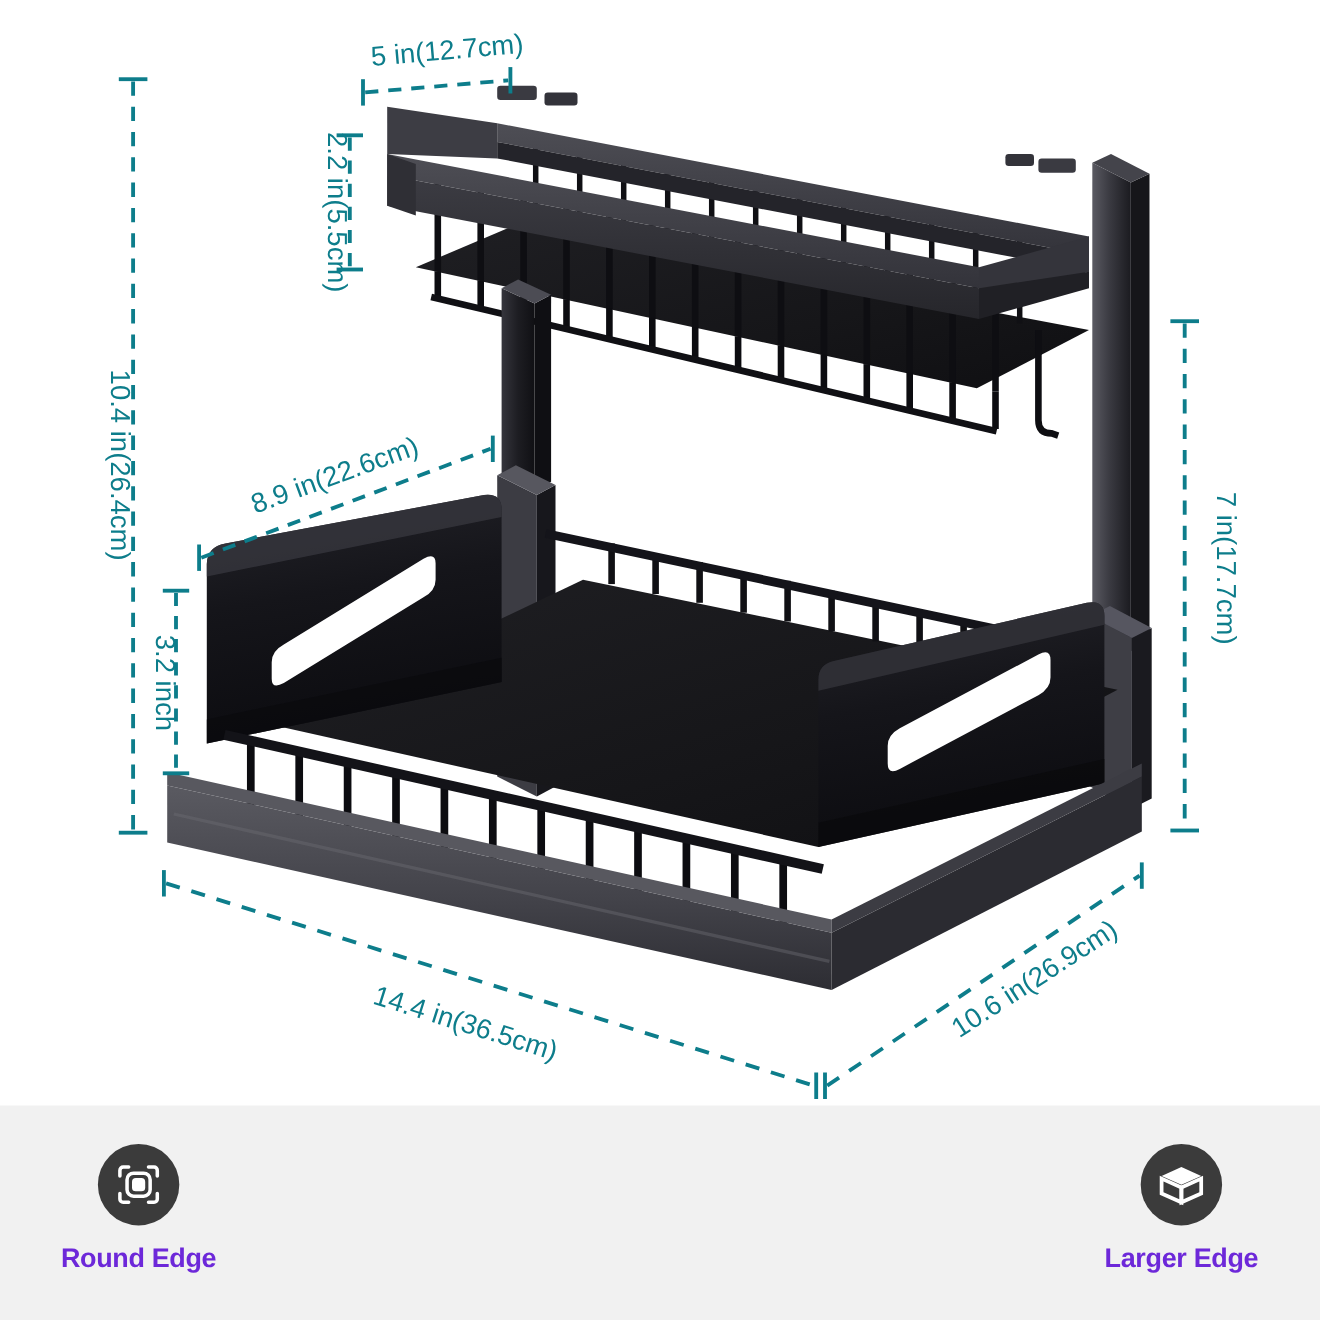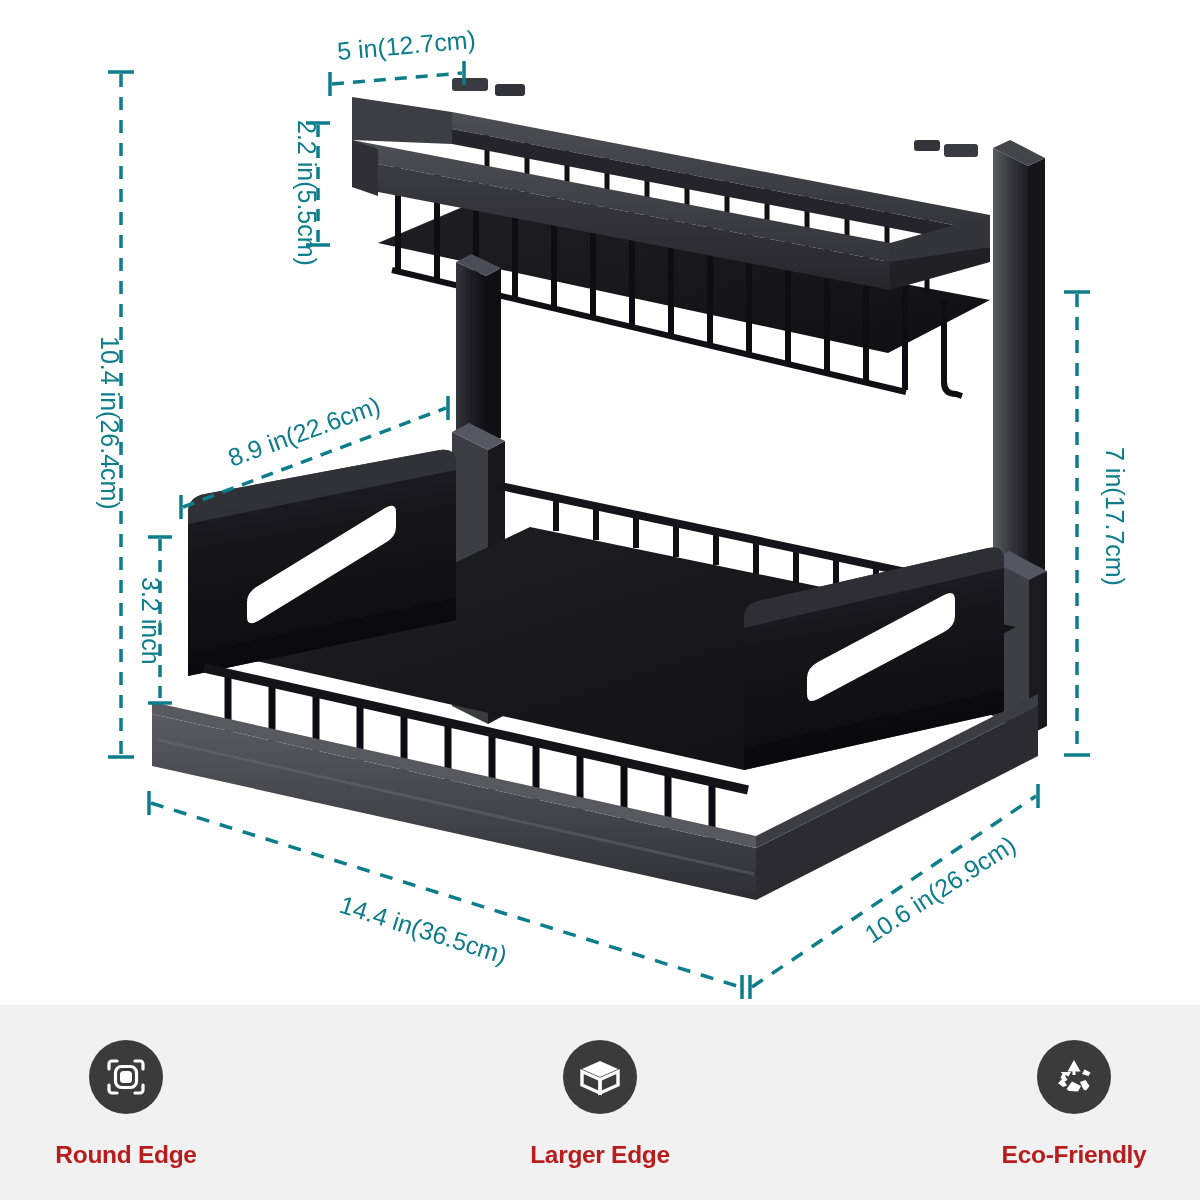--- a/index.html
+++ b/index.html
@@ -44,24 +44,24 @@
     width: 74px; height: 74px;
     border-radius: 50%;
     background: #3b3b3b;
     display: flex;
     align-items: center;
     justify-content: center;
     flex: none;
   }
   .feat-circle svg { display: block; }
   .feat-label {
-    margin-top: 29px;
+    margin-top: 19px;
     font-size: 24.5px;
     font-weight: bold;
-    color: #b91c1c;
+    color: #6d28d9;
     letter-spacing: -0.3px;
     white-space: nowrap;
     text-align: center;
     line-height: 1;
   }
 </style>
 </head>
 <body>
 
 <div id="page">
@@ -365,31 +365,16 @@
       <div class="feat-circle">
         <svg width="44" height="44" viewBox="0 0 44 44">
           <polygon points="22,6 40,14 22,22 4,14" fill="#fff"></polygon>
           <path d="M4 16.5 L4 30 L22 38 L22 24.5 Z" fill="none" stroke="#fff" stroke-width="3.4"></path>
           <path d="M40 16.5 L40 30 L22 38 L22 24.5 Z" fill="none" stroke="#fff" stroke-width="3.4"></path>
         </svg>
       </div>
       <div class="feat-label">Larger Edge</div>
     </div>
 
-    <div class="feature">
-      <div class="feat-circle">
-        <svg width="44" height="44" viewBox="0 0 44 44">
-          <g fill="#fff">
-            <path d="M22 5 L28.5 16.5 L23.5 16.5 L23.5 20 L20.5 20 L20.5 16.5 L15.5 16.5 Z"></path>
-            <path d="M8.5 17 L19 17 L16.5 21.5 L13.5 20 L11.5 24.5 L8.5 23 L10.5 18.5 Z"></path>
-            <path d="M6 28.5 L13 20.5 L15.5 25 L12.5 26.5 L15 30.5 L11 32 L8 29.5 Z"></path>
-            <path d="M14.5 34 L20 26.5 L29 31 L26 36.5 L17 36 Z"></path>
-            <path d="M31.5 34.5 L28 27 L33.5 25 L37.5 31 L34 35.5 Z"></path>
-            <path d="M36.5 21 L30 19 L32.5 14.5 L38.5 17.5 Z"></path>
-          </g>
-        </svg>
-      </div>
-      <div class="feat-label">Eco-Friendly</div>
-    </div>
 
 
   </div>
 </div>
 
 </body></html>

